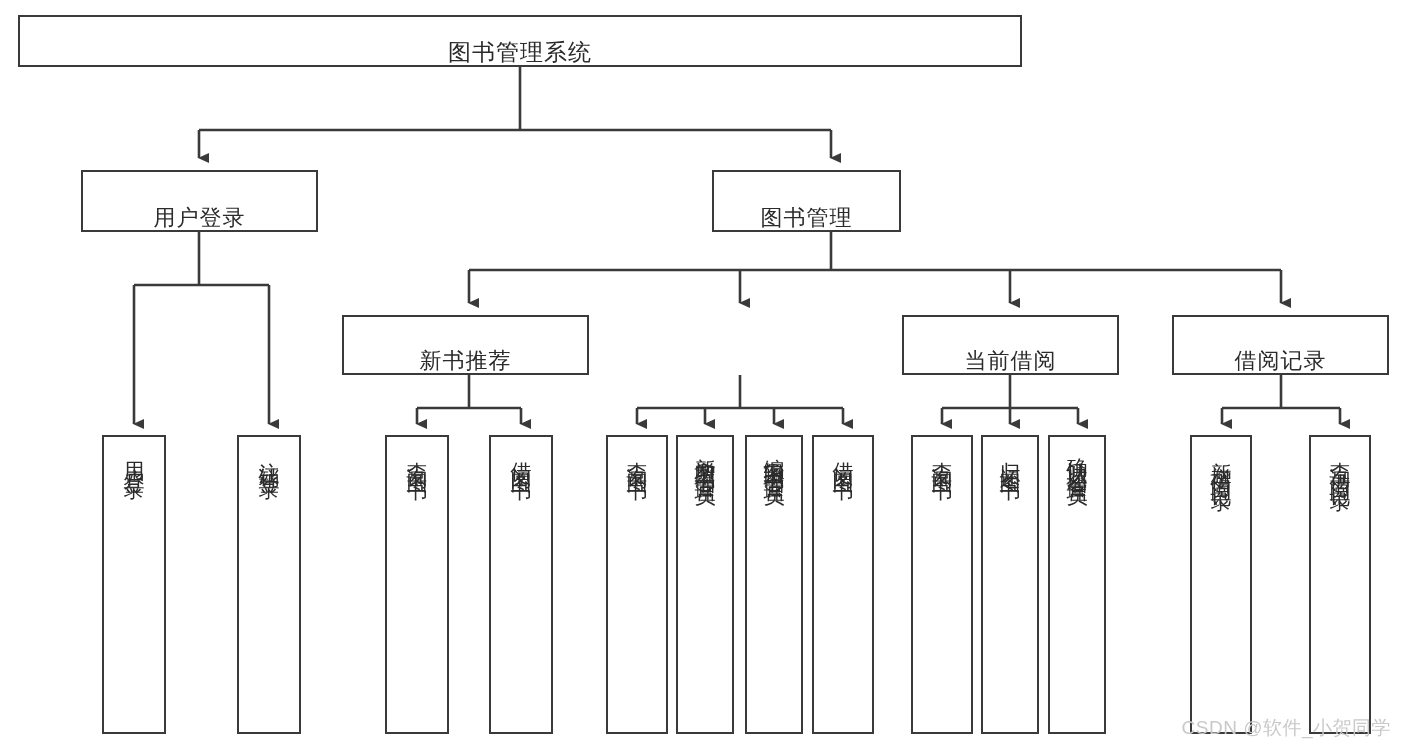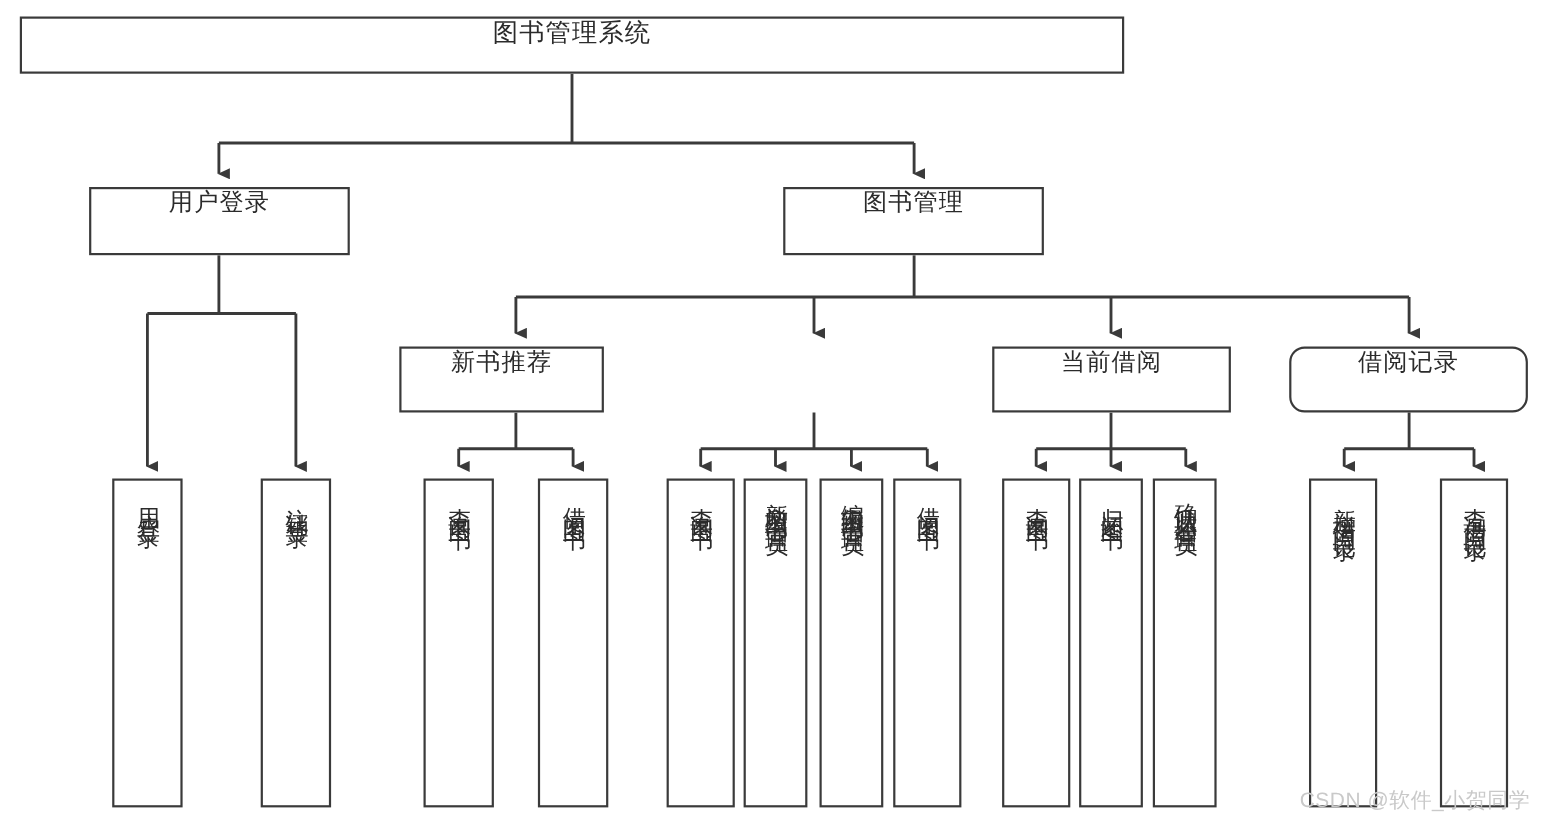--- a/index.html
+++ b/index.html
@@ -19,21 +19,21 @@
     position:absolute;left:0;top:0;width:1405px;height:747px;
     pointer-events:none;
   }
   
   .node{
     position:absolute;
     box-sizing:border-box;
     background:#ffffff;
     border:2.5px solid #3a3a3a;
     display:flex;
-    align-items:flex-start;
+    align-items:flex-end;
     justify-content:center;
     color:#2b2b2b;
   }
   .node-h{                 
     font-size:22px;
     letter-spacing:1px;
     line-height:1.1;
   }
   .node.root{
     font-size:23px;
@@ -128,34 +128,34 @@
   </svg>
 
   <div class="node node-h root" style="left:18px;top:15px;width:1004px;height:52px;">
     <span>图书管理系统</span>
   </div>
 
   <div class="node node-h" style="left:81px;top:170px;width:237px;height:62px;">
     <span>用户登录</span>
   </div>
 
-  <div class="node node-h" style="left:712px;top:170px;width:237px;height:62px;">
+  <div class="node node-h" style="left:712px;top:170px;width:189px;height:62px;">
     <span>图书管理</span>
   </div>
 
-  <div class="node node-h" style="left:363px;top:315px;width:186px;height:60px;">
+  <div class="node node-h" style="left:342px;top:315px;width:247px;height:60px;">
     <span>新书推荐</span>
   </div>
 
 
   <div class="node node-h" style="left:902px;top:315px;width:217px;height:60px;">
     <span>当前借阅</span>
   </div>
 
-  <div class="node node-h" style="left:1172px;top:315px;width:217px;height:60px;border-radius:14px;">
+  <div class="node node-h" style="left:1172px;top:315px;width:217px;height:60px;">
     <span>借阅记录</span>
   </div>
 
   <div class="node node-v" style="left:102px;top:435px;width:64px;height:299px;">
     <span class="vtext">用户登录</span>
   </div>
 
   <div class="node node-v" style="left:237px;top:435px;width:64px;height:299px;">
     <span class="vtext">注销登录</span>
   </div>

